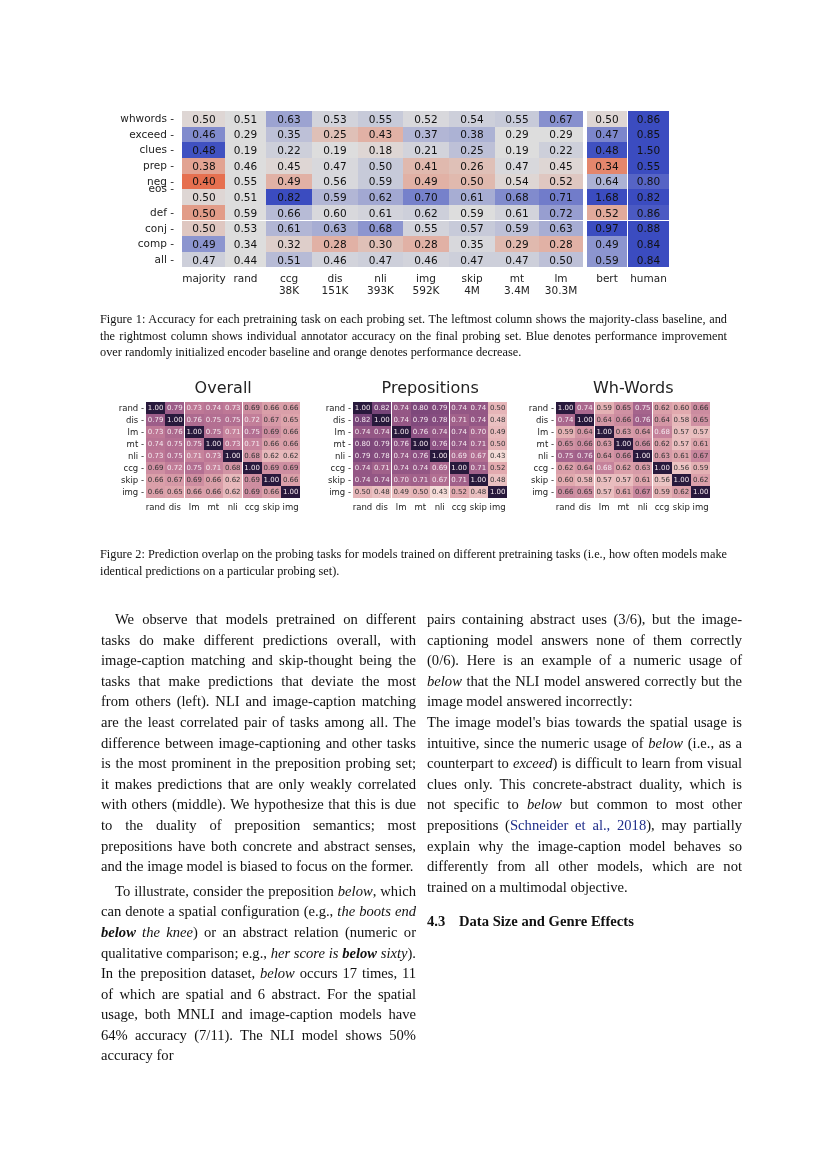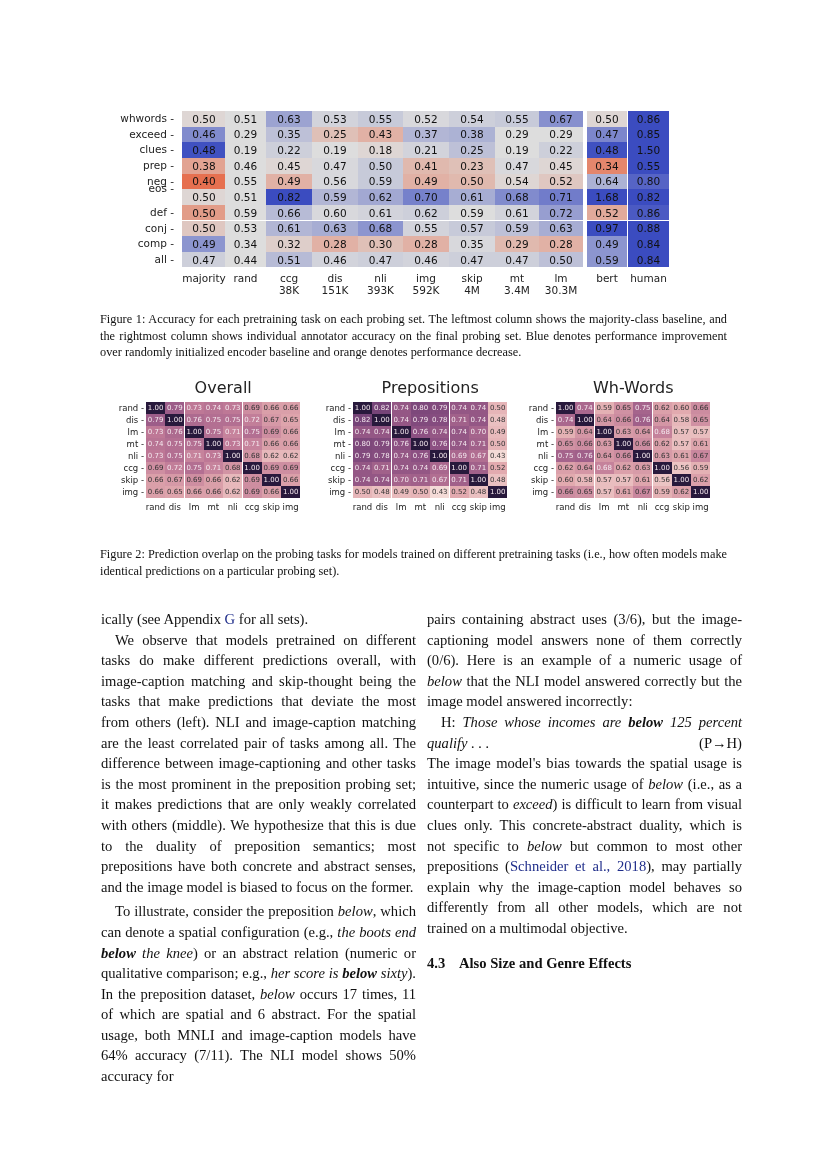--- a/index.html
+++ b/index.html
@@ -63,21 +63,21 @@
       <div class="f1-cell" style="left: 419px; width: 44px; top: 31.3px; background: rgb(205, 207, 218);">0.22</div>
       <div class="f1-cell" style="left: 467px; width: 40px; top: 31.3px; background: rgb(64, 81, 193);">0.48</div>
       <div class="f1-cell" style="left: 508px; width: 41px; top: 31.3px; background: rgb(59, 76, 192);">1.50</div>
       <div class="f1-rowlabel" style="left: -2px; top: 46.95px; line-height: 15.65px;">prep -</div>
       <div class="f1-cell" style="left: 62px; width: 44px; top: 46.95px; background: rgb(226, 163, 146);">0.38</div>
       <div class="f1-cell" style="left: 105px; width: 41px; top: 46.95px; background: rgb(221, 221, 221);">0.46</div>
       <div class="f1-cell" style="left: 146px; width: 46px; top: 46.95px; background: rgb(222, 214, 212);">0.45</div>
       <div class="f1-cell" style="left: 192px; width: 46px; top: 46.95px; background: rgb(216, 216, 220);">0.47</div>
       <div class="f1-cell" style="left: 238px; width: 45px; top: 46.95px; background: rgb(199, 202, 217);">0.50</div>
       <div class="f1-cell" style="left: 283px; width: 46px; top: 46.95px; background: rgb(224, 185, 174);">0.41</div>
-      <div class="f1-cell" style="left: 329px; width: 46px; top: 46.95px; background: rgb(223, 192, 183);">0.23</div>
+      <div class="f1-cell" style="left: 329px; width: 46px; top: 46.95px; background: rgb(223, 192, 183);">0.26</div>
       <div class="f1-cell" style="left: 375px; width: 44px; top: 46.95px; background: rgb(216, 216, 220);">0.47</div>
       <div class="f1-cell" style="left: 419px; width: 44px; top: 46.95px; background: rgb(222, 214, 212);">0.45</div>
       <div class="f1-cell" style="left: 467px; width: 40px; top: 46.95px; background: rgb(228, 134, 108);">0.34</div>
       <div class="f1-cell" style="left: 508px; width: 41px; top: 46.95px; background: rgb(59, 76, 192);">0.55</div>
       <div class="f1-rowlabel" style="left: -2px; top: 62.6px; line-height: 15.65px;">neg -</div>
       <div class="f1-cell" style="left: 62px; width: 44px; top: 62.6px; background: rgb(230, 112, 80);">0.40</div>
       <div class="f1-cell" style="left: 105px; width: 41px; top: 62.6px; background: rgb(221, 221, 221);">0.55</div>
       <div class="f1-cell" style="left: 146px; width: 46px; top: 62.6px; background: rgb(225, 177, 165);">0.49</div>
       <div class="f1-cell" style="left: 192px; width: 46px; top: 62.6px; background: rgb(216, 216, 220);">0.56</div>
       <div class="f1-cell" style="left: 238px; width: 45px; top: 62.6px; background: rgb(199, 202, 217);">0.59</div>
@@ -436,23 +436,21 @@
     <div class="f2-collabel" style="left: 76.1px; top: 124px;">lm</div>
     <div class="f2-collabel" style="left: 95.4px; top: 124px;">mt</div>
     <div class="f2-collabel" style="left: 114.7px; top: 124px;">nli</div>
     <div class="f2-collabel" style="left: 134px; top: 124px;">ccg</div>
     <div class="f2-collabel" style="left: 153.3px; top: 124px;">skip</div>
     <div class="f2-collabel" style="left: 172.6px; top: 124px;">img</div>
   </div>
 <div class="caption" style="top:546px;">Figure 2: Prediction overlap on the probing tasks for models trained on different pretraining tasks (i.e., how often models make identical predictions on a particular probing set).</div>
 
 <div class="col" style="left:101px; top:609px;">
-  <p><span>ically (see Appendix </span><span class="link">G</span><span> for all sets).</span></p>
   <p class="indent">We observe that models pretrained on different tasks do make different predictions overall, with image-caption matching and skip-thought being the tasks that make predictions that deviate the most from others (left). NLI and image-caption matching are the least correlated pair of tasks among all. The difference between image-captioning and other tasks is the most prominent in the preposition probing set; it makes predictions that are only weakly correlated with others (middle). We hypothesize that this is due to the duality of preposition semantics; most prepositions have both concrete and abstract senses, and the image model is biased to focus on the former.</p>
   <p class="indent" style="margin-top:4px;"><span>To illustrate, consider the preposition </span><i>below</i><span>, which can denote a spatial configuration (e.g., </span><i><span>the boots end </span><b>below</b><span> the knee</span></i><span>) or an abstract relation (numeric or qualitative comparison; e.g., </span><i><span>her score is </span><b>below</b><span> sixty</span></i><span>). In the preposition dataset, </span><i>below</i><span> occurs 17 times, 11 of which are spatial and 6 abstract. For the spatial usage, both MNLI and image-caption models have 64% accuracy (7/11). The NLI model shows 50% accuracy for</span></p>
 </div>
 
 <div class="col" style="left:427px; top:609px;">
   <p><span>pairs containing abstract uses (3/6), but the image-captioning model answers none of them correctly (0/6). Here is an example of a numeric usage of </span><i>below</i><span> that the NLI model answered correctly but the image model answered incorrectly:</span></p>
-  <p class="indent"><span>H: </span><i><span>Those whose incomes are </span><b>below</b><span> 125 percent qualify . . .</span></i><span style="float:right;">(P→H)</span></p>
   <p><span>The image model's bias towards the spatial usage is intuitive, since the numeric usage of </span><i>below</i><span> (i.e., as a counterpart to </span><i>exceed</i><span>) is difficult to learn from visual clues only. This concrete-abstract duality, which is not specific to </span><i>below</i><span> but common to most other prepositions (</span><span class="link">Schneider et al., 2018</span><span>), may partially explain why the image-caption model behaves so differently from all other models, which are not trained on a multimodal objective.</span></p>
-  <div class="sec" style="margin-top:14px;"><span class="num">4.3</span><span>Also Size and Genre Effects</span></div>
+  <div class="sec" style="margin-top:14px;"><span class="num">4.3</span><span>Data Size and Genre Effects</span></div>
 </div>
 
 </body></html>

